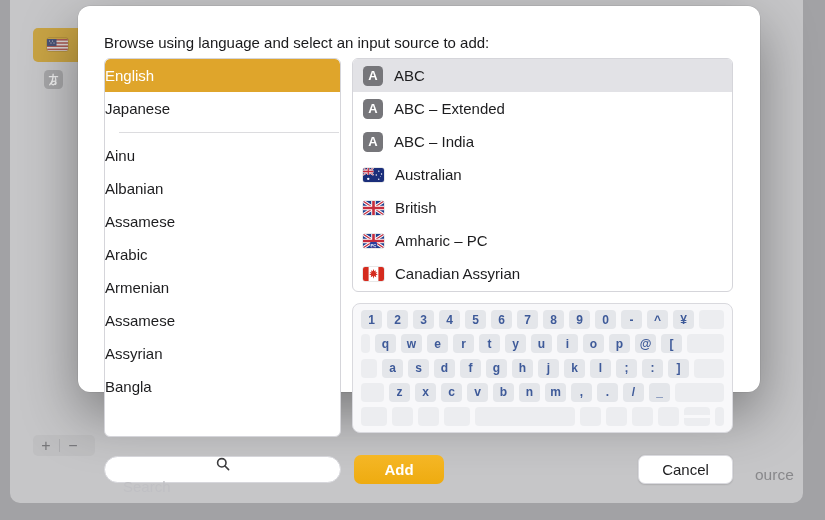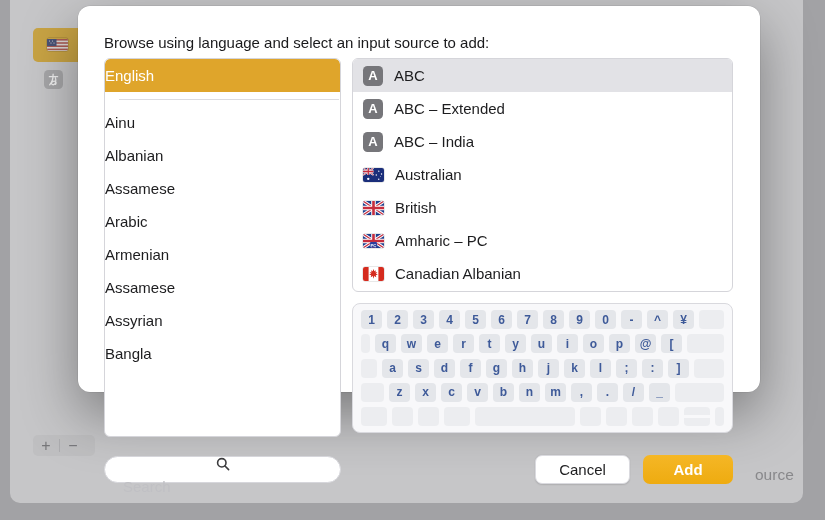--- a/index.html
+++ b/index.html
@@ -157,20 +157,23 @@
   <span class="bg-fragment">ource</span>
 </div>
 
 <div class="dialog">
   <div class="dlg-title">Browse using language and select an input source to add:</div>
 
   <div class="lang-list">
     <div class="lang-row selected">
         <span>English</span>
       </div>
+    <div class="lang-row">
+        <span>Japanese</span>
+      </div>
     <div class="lang-divider"></div>
     <div class="lang-row">
         <span>Ainu</span>
       </div>
     <div class="lang-row">
         <span>Albanian</span>
       </div>
     <div class="lang-row">
         <span>Assamese</span>
       </div>
@@ -254,21 +257,21 @@
     </div>
     <div class="src-row">
       <span class="flag">
         <svg width="21" height="14" viewBox="0 0 60 40">
           <rect width="60" height="40" fill="#fff"></rect>
           <rect width="16" height="40" fill="#D52B1E"></rect>
           <rect x="44" width="16" height="40" fill="#D52B1E"></rect>
           <polygon fill="#D52B1E" points="30,6 32.5,12 37,9.5 35.5,15.5 41,14.5 37,19 42.5,21.5 36.5,23.5 38,29 31.5,25.5 30.8,32 29.2,32 28.5,25.5 22,29 23.5,23.5 17.5,21.5 23,19 19,14.5 24.5,15.5 23,9.5 27.5,12"></polygon>
         </svg>
       </span>
-      <span>Canadian Albanian</span>
+      <span>Canadian Assyrian</span>
     </div>
   </div>
 
   <div class="kb">
       <div class="krow">
         <span class="key">1</span>
         <span class="key">2</span>
         <span class="key">3</span>
         <span class="key">4</span>
         <span class="key">5</span>
@@ -347,16 +350,16 @@
   <div class="bottom-bar">
     <div class="search-field">
       <span style="display:flex">
         <svg width="14" height="14" viewBox="0 0 14 14" fill="none" stroke="#3C3C3E" stroke-width="1.6" stroke-linecap="round">
           <circle cx="5.8" cy="5.8" r="4.2"></circle>
             <path d="M9 9 L12.6 12.6"></path>
         </svg>
       </span>
       <input type="text" placeholder="Search" style="">
     </div>
+    <button class="btn btn-add">Add</button>
     <button class="btn btn-cancel">Cancel</button>
-    <button class="btn btn-add">Add</button>
   </div>
 </div>
 
 </body></html>

